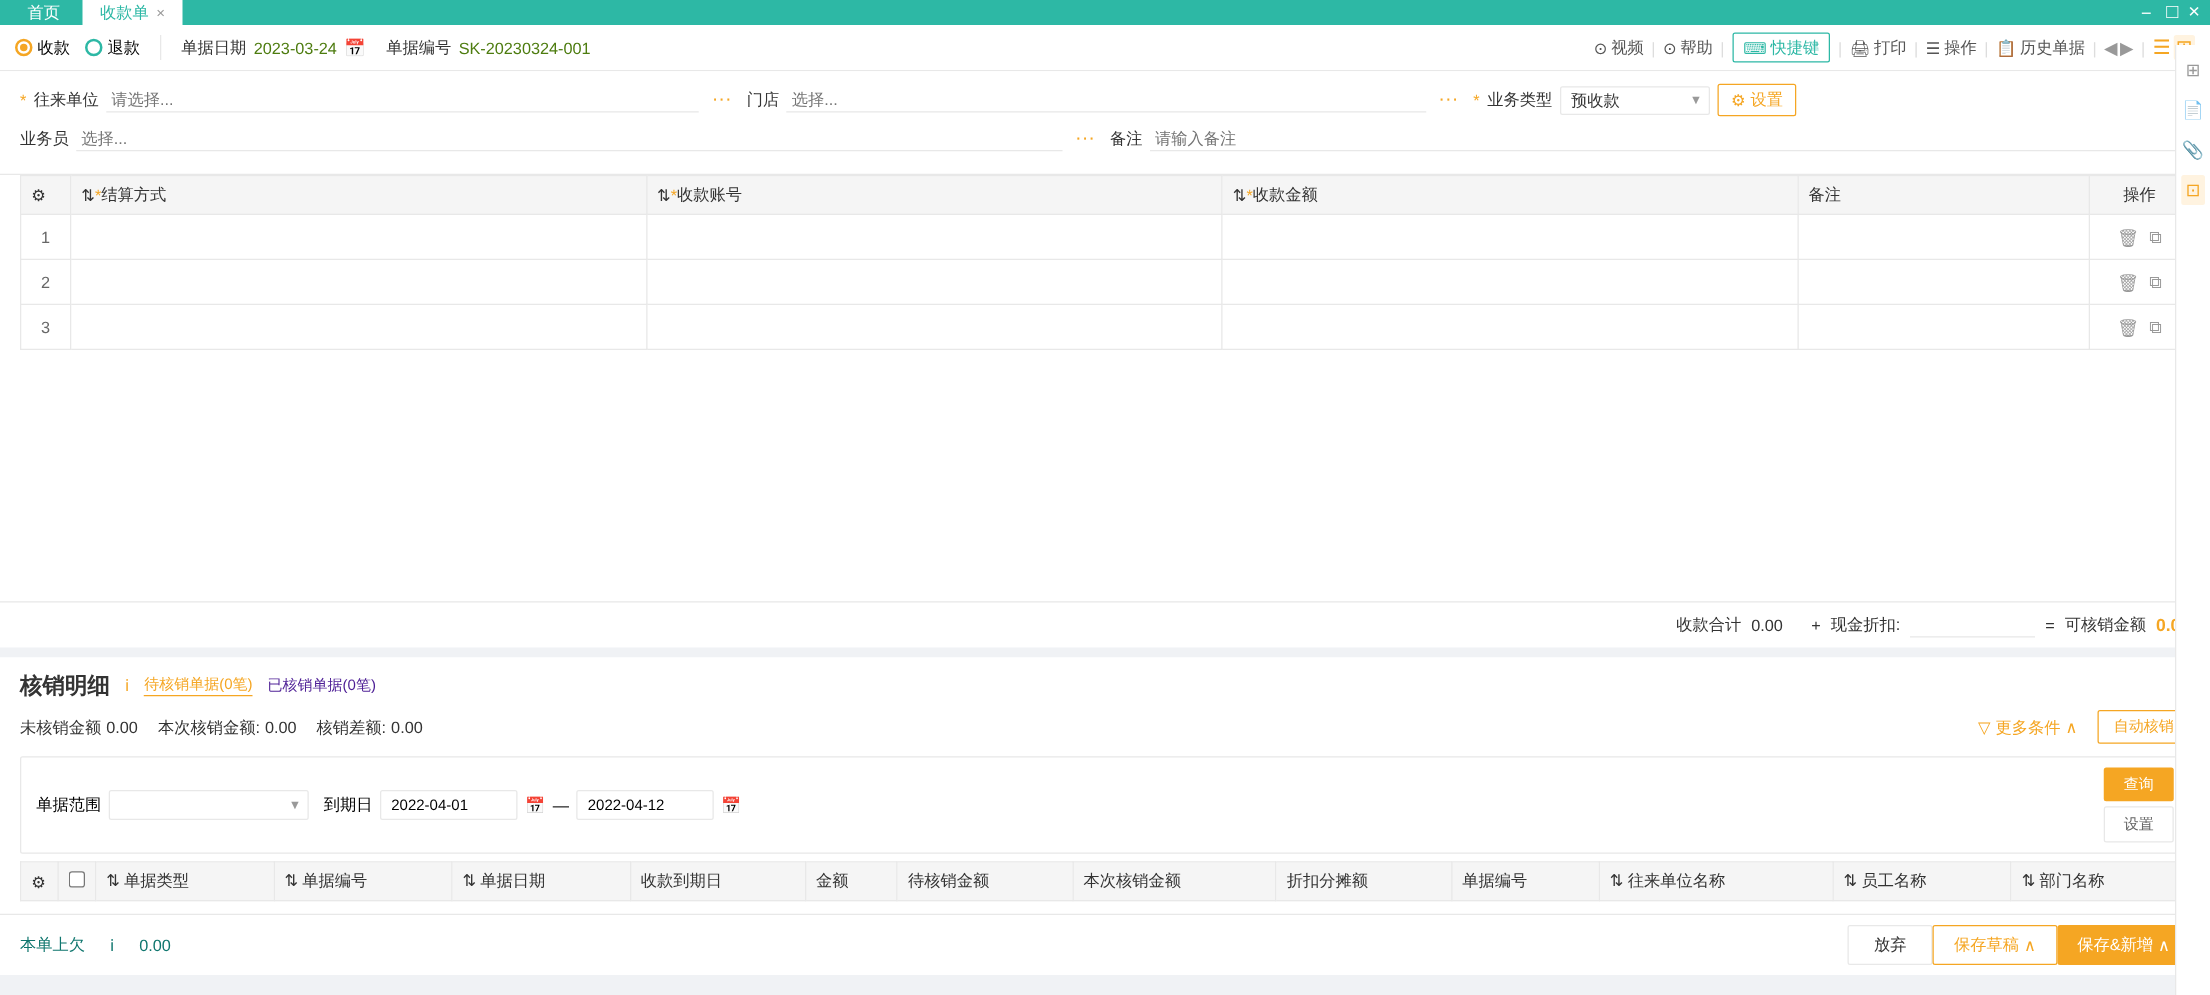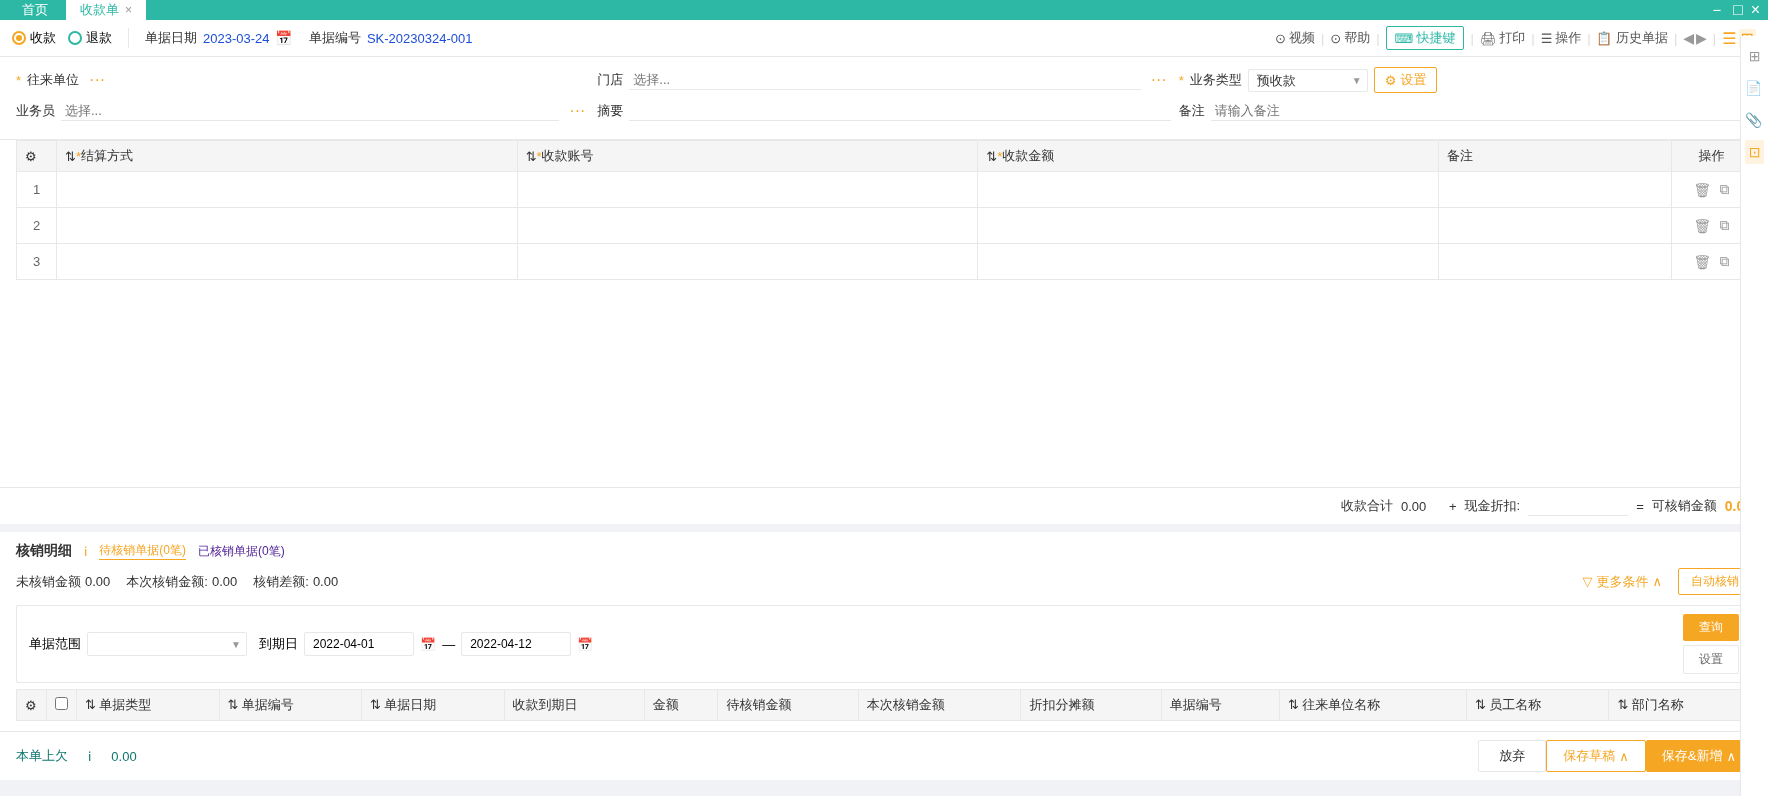--- a/index.html
+++ b/index.html
@@ -31,21 +31,21 @@
       background: #fff; gap: 16px;
     }
     .radio-group { display: flex; align-items: center; gap: 12px; }
     .radio-item { display: flex; align-items: center; gap: 4px; cursor: pointer; }
     .radio-dot { width: 14px; height: 14px; border-radius: 50%; border: 2px solid #2db8a5; display: flex; align-items: center; justify-content: center; }
     .radio-dot.checked::after { content: ''; width: 6px; height: 6px; border-radius: 50%; background: #f5a623; display: block; }
     .radio-dot.checked { border-color: #f5a623; }
     .separator { width: 1px; height: 20px; background: #e8e8e8; }
     .field-group { display: flex; align-items: center; gap: 6px; }
     .field-label { color: #333; white-space: nowrap; }
-    .field-value { color: #1d4ed8; }
+    .field-value { color: #4d7c0f; }
     .field-icon { color: #f5a623; cursor: pointer; font-size: 14px; }
     .toolbar-actions { margin-left: auto; display: flex; align-items: center; gap: 6px; color: #666; font-size: 12px; }
     .toolbar-action-item { display: flex; align-items: center; gap: 3px; cursor: pointer; color: #555; }
     .btn-shortcut { background: #fff; border: 1px solid #2db8a5; color: #2db8a5; padding: 2px 8px; border-radius: 2px; cursor: pointer; font-size: 12px; display: flex; align-items: center; gap: 3px; }
     .vert-divider { color: #ddd; }
     .nav-arrows { display: flex; gap: 2px; }
     .nav-arrow { color: #999; cursor: pointer; font-size: 14px; }
     .view-icons { display: flex; gap: 2px; }
     .view-icon { font-size: 16px; color: #f5a623; cursor: pointer; }
 
@@ -93,21 +93,21 @@
     .summary-value { color: #333; min-width: 40px; }
     .summary-highlight { color: #f5a623; font-size: 14px; font-weight: bold; }
     .summary-input { border: none; border-bottom: 1px solid #e8e8e8; width: 100px; padding: 2px 4px; outline: none; }
 
     
     .section-divider { background: #f0f2f5; height: 8px; }
 
     
     .writeoff-section { padding: 10px 16px; background: #fff; }
     .writeoff-header { display: flex; align-items: center; gap: 12px; margin-bottom: 8px; }
-    .writeoff-title { font-size: 14px; font-weight: bold; color: #333; }
+    .writeoff-title { font-size: 18px; font-weight: bold; color: #333; }
     .info-icon { color: #f5a623; cursor: pointer; }
     .tab-link { color: #f5a623; cursor: pointer; font-size: 12px; border-bottom: 1px solid #f5a623; }
     .tab-link-normal { color: #4c1d95; cursor: pointer; font-size: 12px; text-align: right; }
 
     .writeoff-stats { display: flex; align-items: center; gap: 16px; margin-bottom: 10px; }
     .stat-item { display: flex; align-items: center; gap: 4px; color: #333; font-size: 12px; }
     .stat-value { color: #333; }
     .more-conditions { margin-left: auto; display: flex; align-items: center; gap: 4px; color: #f5a623; cursor: pointer; font-size: 12px; }
     .auto-btn { background: #fff; border: 1px solid #f5a623; color: #f5a623; padding: 4px 12px; border-radius: 2px; cursor: pointer; font-size: 12px; }
 
@@ -242,20 +242,21 @@
       </div>
     </div>
   </div>
 
   <div class="form-area">
     <div class="form-row">
 
       <div class="form-field" style="flex:2;">
         <span class="required">*</span>
         <span class="form-field-label">往来单位</span>
+        <input class="form-input" type="text" placeholder="请选择..." style="">
         <span class="more-btn">···</span>
       </div>
 
       <div class="form-field" style="flex:2;">
         <span class="form-field-label">门店</span>
         <input class="form-input" type="text" placeholder="选择..." style="">
         <span class="more-btn">···</span>
       </div>
 
       <div class="form-field" style="flex:2;">
@@ -274,24 +275,20 @@
       </div>
     </div>
     <div class="form-row">
 
       <div class="form-field" style="flex:2;">
         <span class="form-field-label">业务员</span>
         <input class="form-input" type="text" placeholder="选择..." style="">
         <span class="more-btn">···</span>
       </div>
 
-      <div class="form-field" style="flex:2;">
-        <span class="form-field-label">摘要</span>
-        <input class="form-input" type="text" style="">
-      </div>
 
       <div class="form-field" style="flex:2;">
         <span class="form-field-label">备注</span>
         <input class="form-input" type="text" placeholder="请输入备注" style="">
       </div>
     </div>
   </div>
 
   <div class="table-wrapper">
     <table class="data-table">

